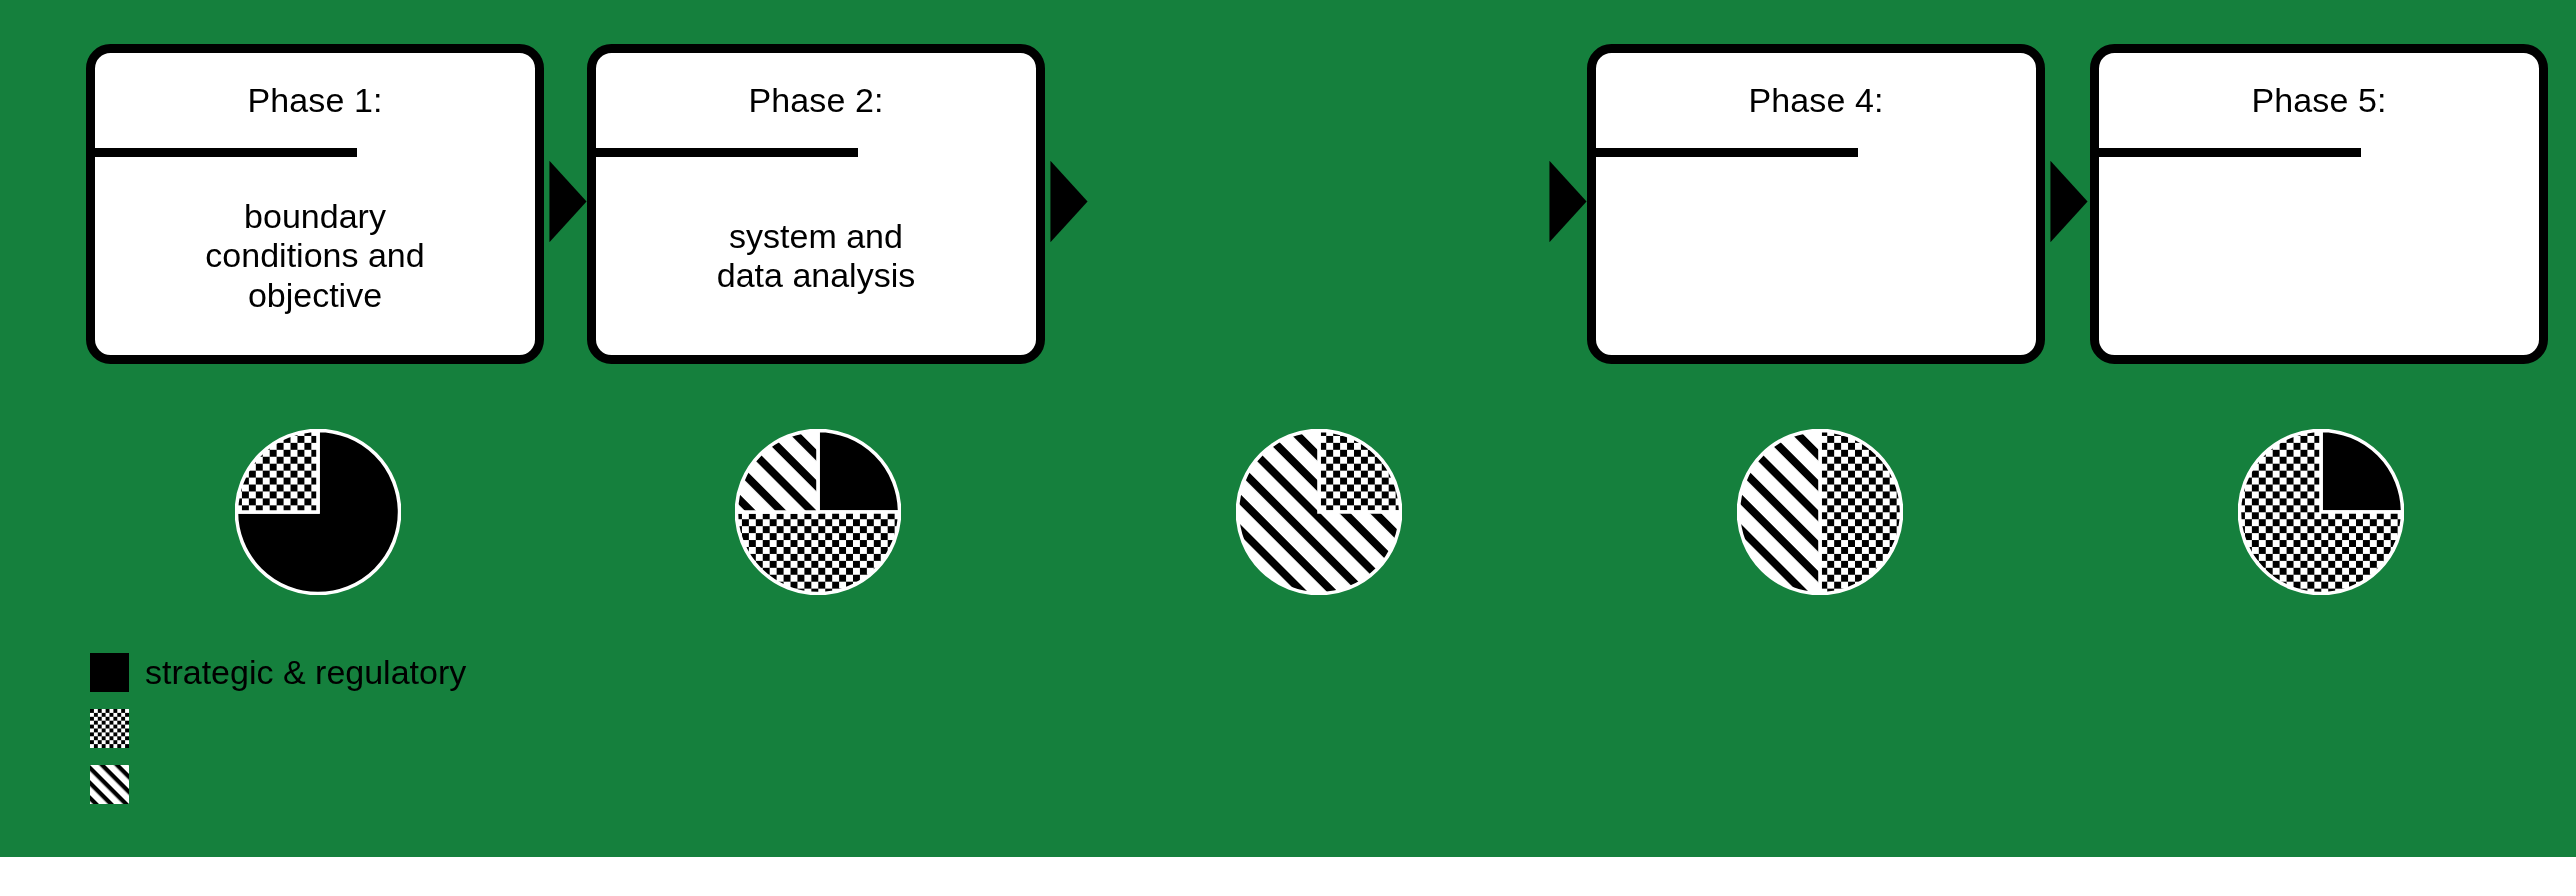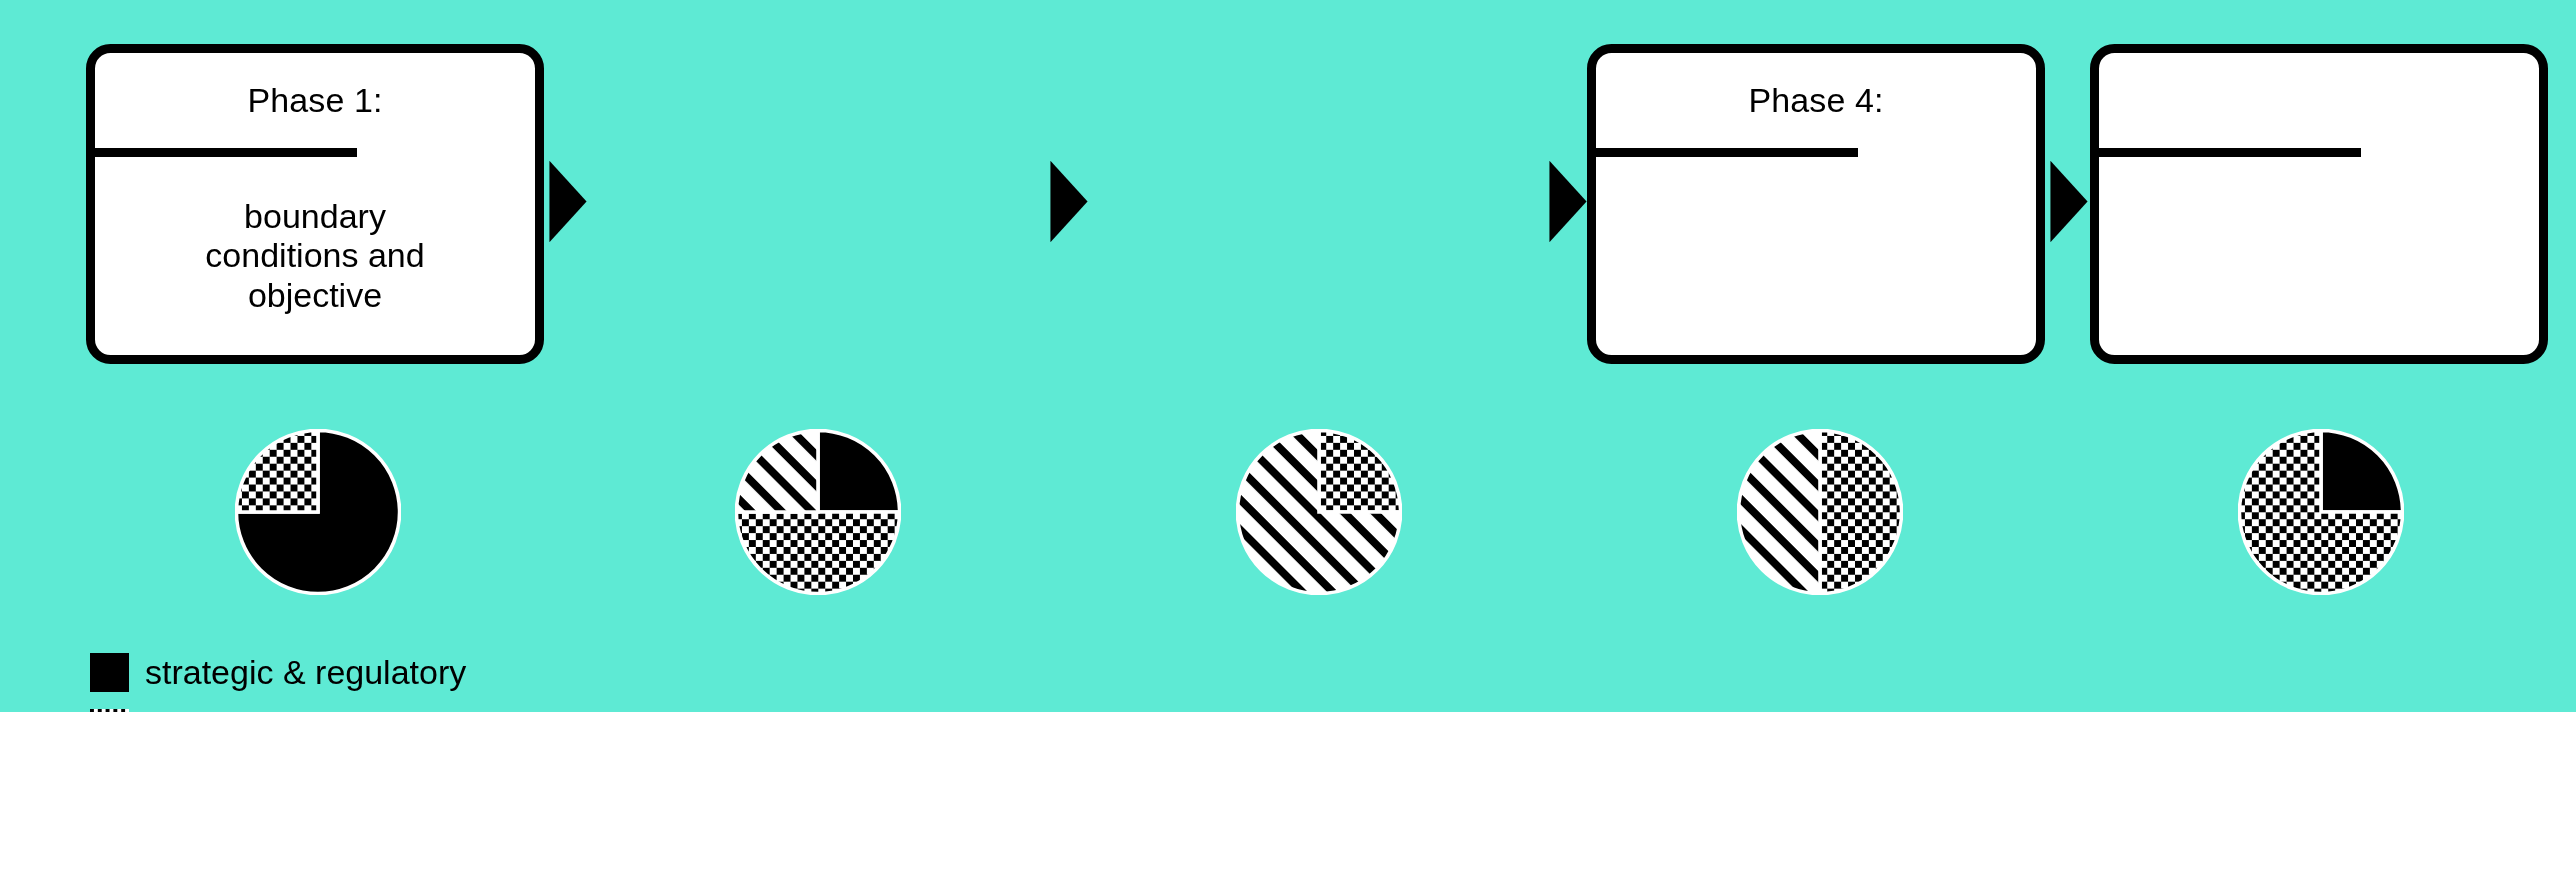--- a/index.html
+++ b/index.html
@@ -1,17 +1,17 @@
 <!DOCTYPE html>
 <html style="font-size:11.5px"><head>
 <meta charset="utf-8">
 <style>
   html,body{margin:0;padding:0;background:#ffffff;}
   body{width:2576px;height:897px;font-family:"Liberation Sans",sans-serif;color:#000;}
-  #root{position:relative;width:2576px;height:712px;overflow:hidden;background:#5eead4;}
+  #root{position:relative;width:2576px;height:857px;overflow:hidden;background:#15803d;}
 
   
   .phase-row{position:absolute;left:0;top:0;width:2576px;height:402px;}
   .phase-box{
     position:absolute;top:44px;height:320px;width:458px;
     border:9.3px solid #000;border-radius:24.4px;background:#fff;
     box-sizing:border-box;
   }
   .phase-head{
     position:absolute;left:0;top:0;width:100%;height:95px;
@@ -87,20 +87,29 @@
         <span class="phase-body-text">boundary<br>conditions and<br>objective</span>
       </div>
     </div>
 
     <div class="arrow" style="left:548px">
       <svg viewBox="0 0 56 118">
           <polygon points="2,2 54,59 2,116" fill="#000"></polygon>
         </svg>
     </div>
 
+    <div class="phase-box" style="left:587px">
+      <div class="phase-head">
+        <span class="phase-head-text">Phase 2:</span>
+      </div>
+      <div class="phase-rule"></div>
+      <div class="phase-body">
+        <span class="phase-body-text">system and<br>data analysis</span>
+      </div>
+    </div>
 
     <div class="arrow" style="left:1049px">
       <svg viewBox="0 0 56 118">
           <polygon points="2,2 54,59 2,116" fill="#000"></polygon>
         </svg>
     </div>
 
 
     <div class="arrow" style="left:1548px">
       <svg viewBox="0 0 56 118">
@@ -115,20 +124,23 @@
       <div class="phase-rule"></div>
     </div>
 
     <div class="arrow" style="left:2049px">
       <svg viewBox="0 0 56 118">
           <polygon points="2,2 54,59 2,116" fill="#000"></polygon>
         </svg>
     </div>
 
     <div class="phase-box" style="left:2090px">
+      <div class="phase-head">
+        <span class="phase-head-text">Phase 5:</span>
+      </div>
       <div class="phase-rule"></div>
     </div>
   </div>
 
   <div class="pie-row">
     <div class="pie" style="left:235px">
         <svg viewBox="0 0 232 232">
           <path d="M 116 116 L 116 2 A 114 114 0 1 1 2 116.00000000000001 Z" fill="#000" stroke="#fff" stroke-width="5"></path>
           <path d="M 116 116 L 2 116.00000000000001 A 114 114 0 0 1 115.99999999999999 2 Z" fill="url(#pat-checkerboard)" stroke="#fff" stroke-width="5"></path>
         </svg>

